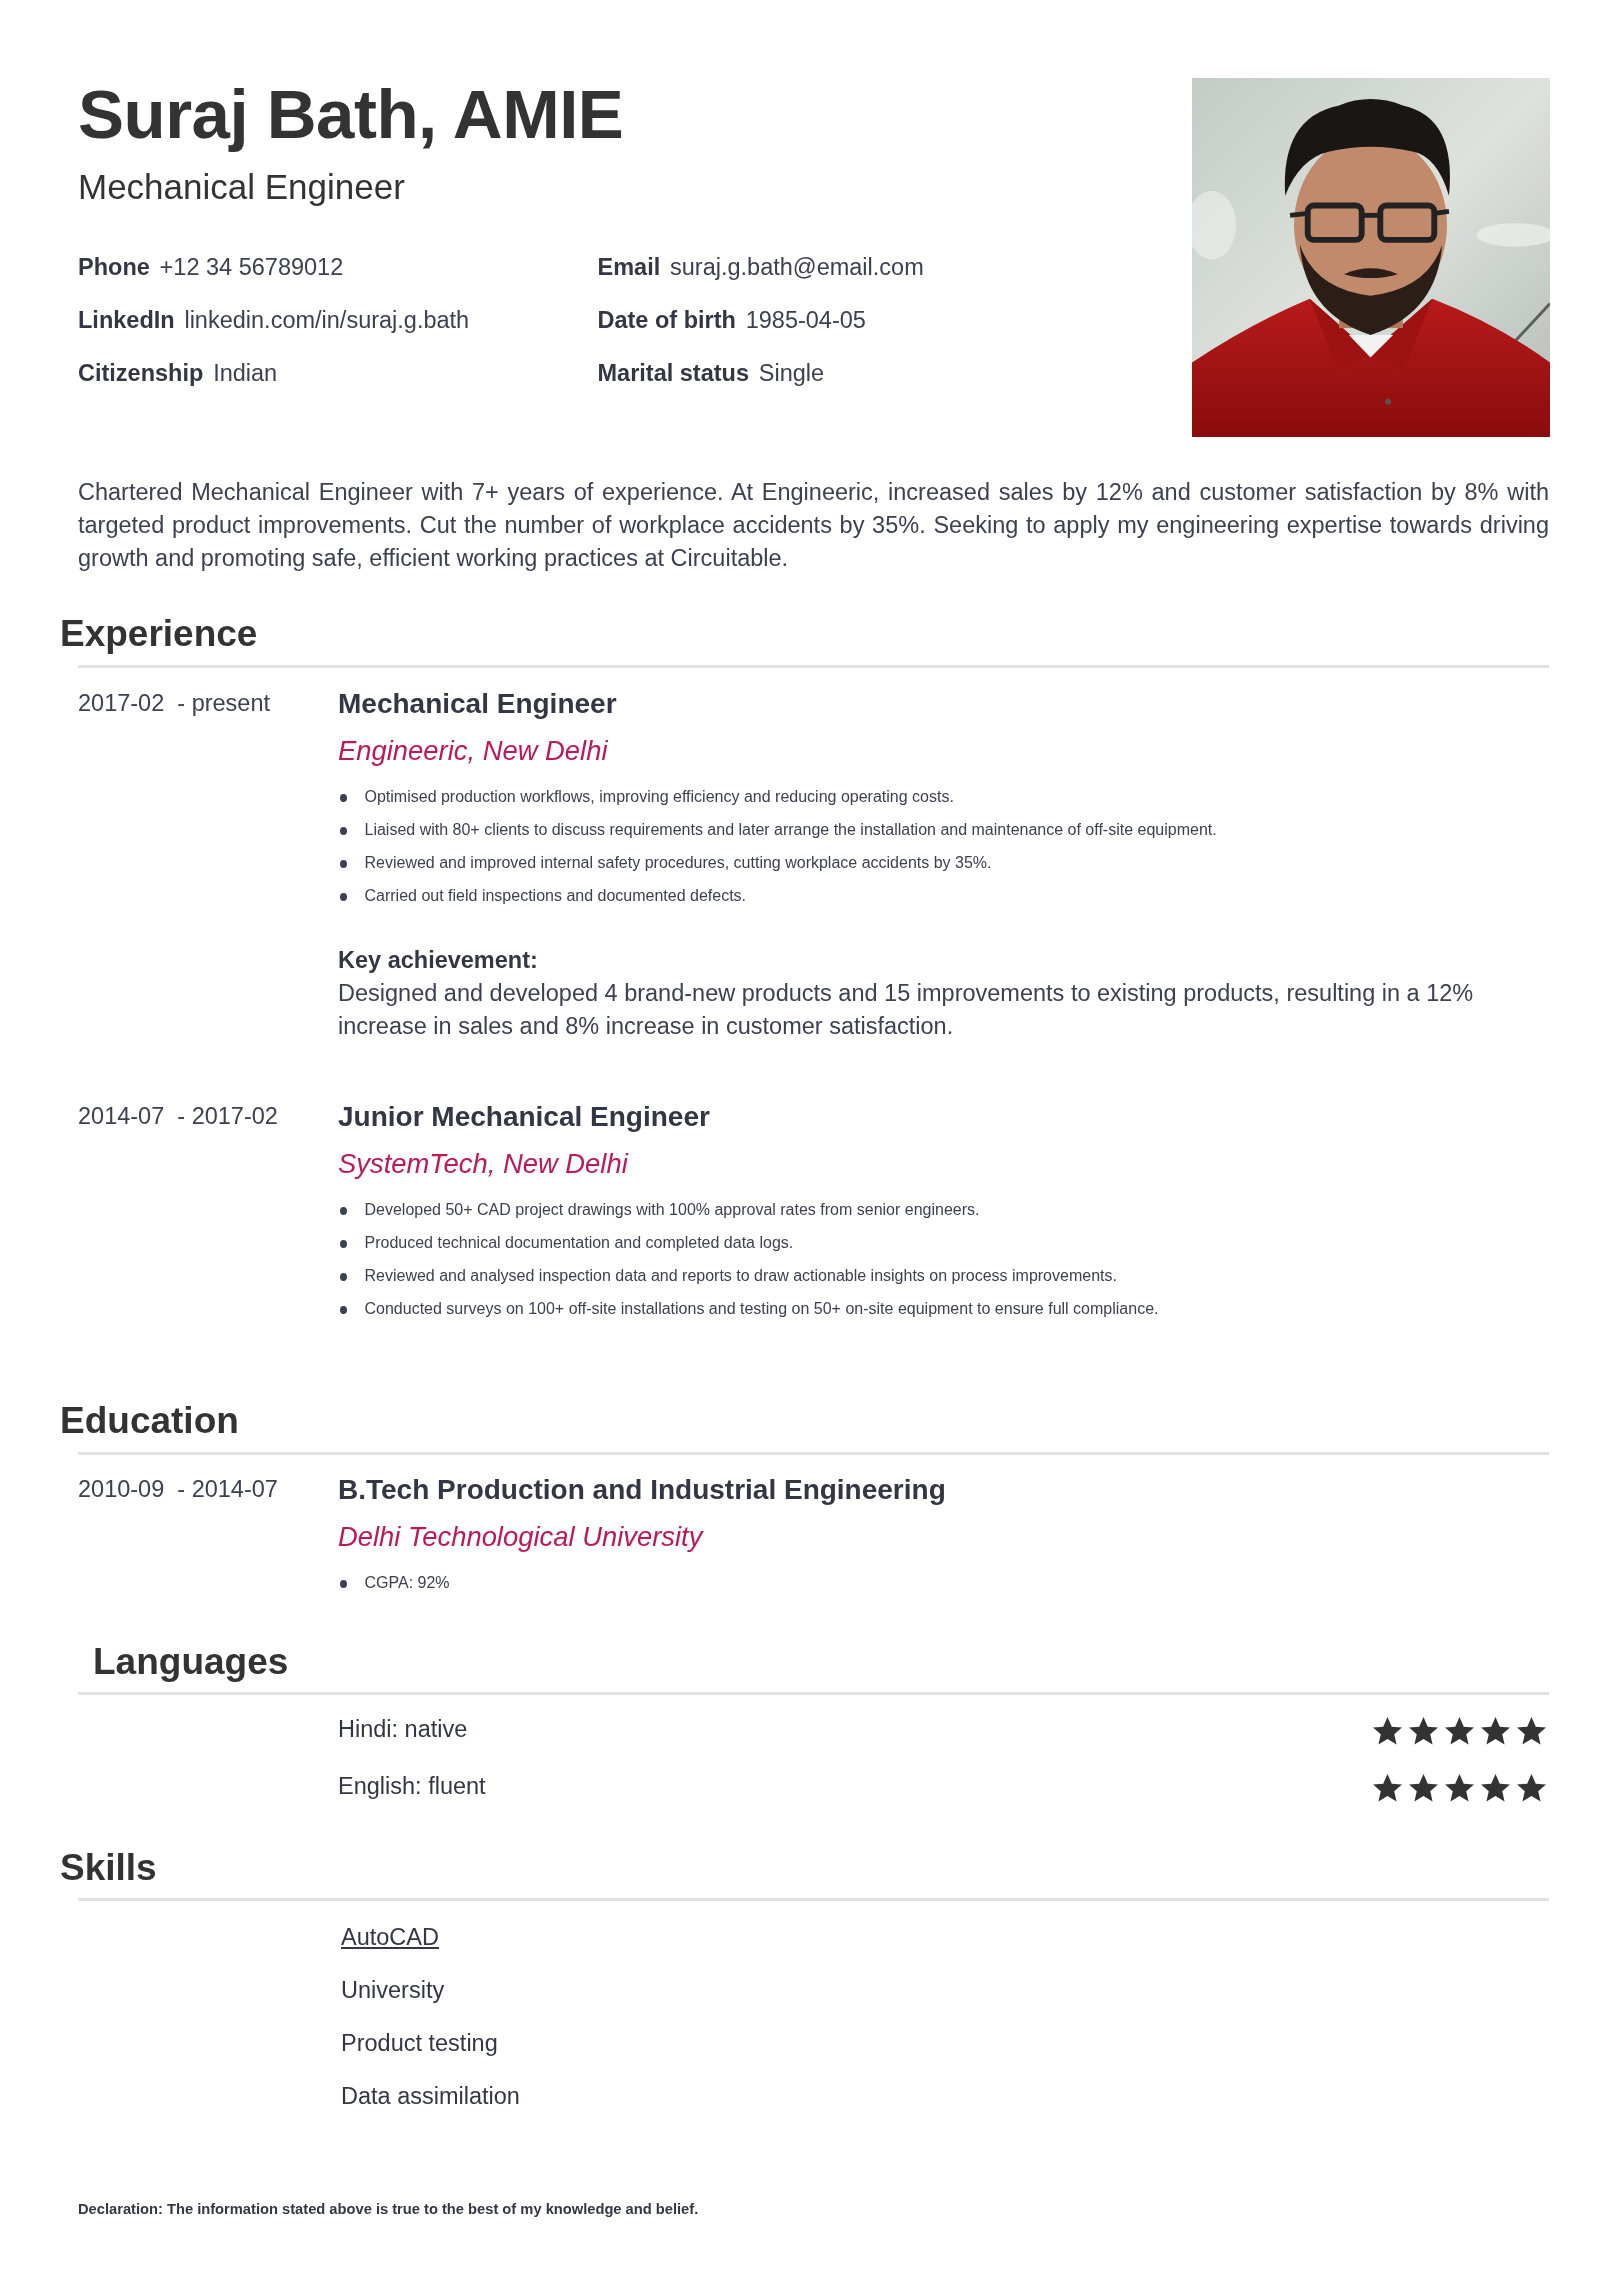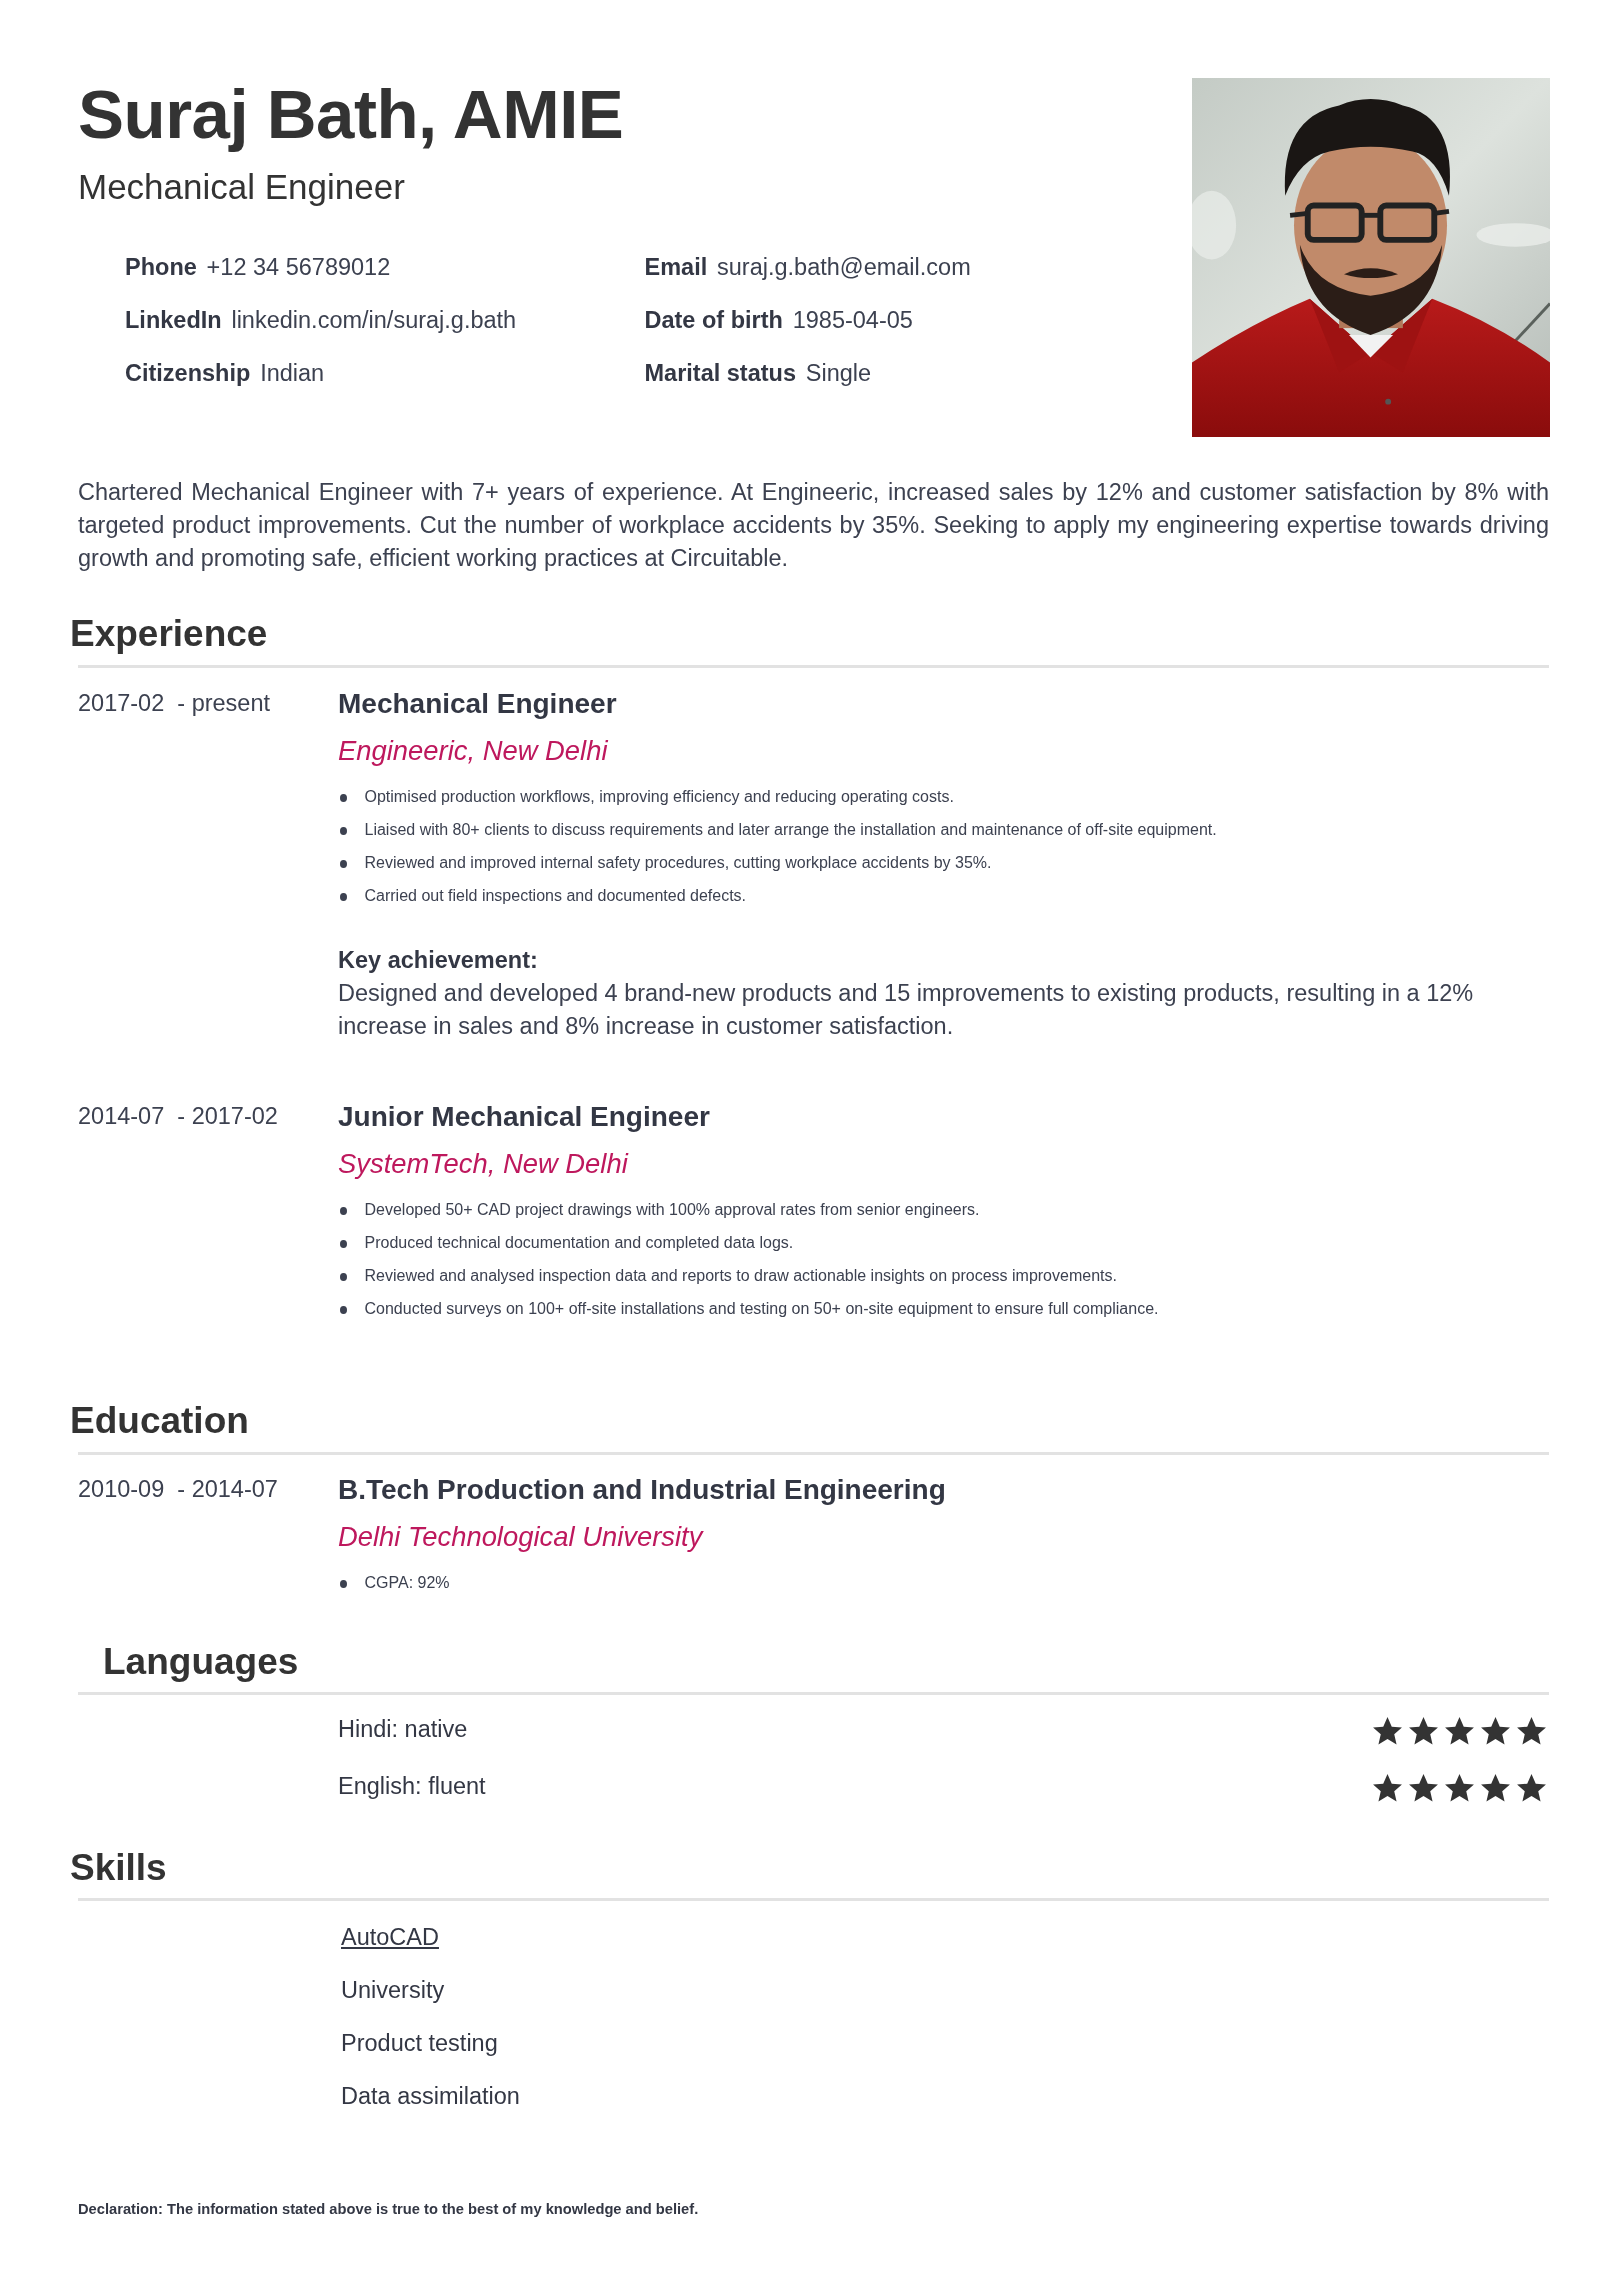--- a/index.html
+++ b/index.html
@@ -13,38 +13,38 @@
   .name {
     position: absolute; left: 78px; top: 80px;
     font-size: 69px; font-weight: bold; color: #333333; letter-spacing: -0.5px; line-height: 1;
   }
   .headline {
     position: absolute; left: 78px; top: 169px;
     font-size: 35px; color: #333333; line-height: 1;
   }
   .contact { position: absolute; left: 78px; top: 253px; width: 1039px; }
   .contact-row { display: flex; height: 53px; align-items: flex-start; }
-  .contact-cell { width: 547px; font-size: 23.5px; line-height: 29px; white-space: nowrap; margin-left: 47px; }
+  .contact-cell { width: 547px; font-size: 23.5px; line-height: 29px; white-space: nowrap; }
   .contact-cell .lbl { font-weight: bold; color: #333744; margin-right: 9.8px; }
   .contact-cell .val { color: #3c4150; }
 
   .photo {
     position: absolute; left: 1192px; top: 78px; width: 358px; height: 359px; overflow: hidden;
     background: linear-gradient(160deg, #c9cfc9 0%, #dfe4df 35%, #b8bfba 70%, #aeb5b0 100%);
   }
 
   
   .summary {
     position: absolute; left: 78px; top: 476px; width: 1471px;
     font-size: 23.5px; line-height: 33px; text-align: justify; color: #3c4150;
   }
 
   
   .section-title {
-    position: absolute; left: 70px; font-size: 37px; font-weight: bold; color: #333333; line-height: 1;
+    position: absolute; left: 60px; font-size: 37px; font-weight: bold; color: #333333; line-height: 1;
   }
   .divider { position: absolute; left: 78px; width: 1471px; height: 2.9px; background: #e2e2e2; }
 
   .entry { position: absolute; left: 78px; width: 1471px; }
   .entry .dates {
     position: absolute; left: 0; top: 3.9px; font-size: 23.5px; color: #3c4150; white-space: pre;
   }
   .entry .body { position: absolute; left: 260px; width: 1211px; }
   .entry .title { font-size: 28px; font-weight: bold; color: #333744; line-height: 35px; }
   .entry .org { font-size: 27.4px; font-style: italic; color: #be185d; line-height: 35px; margin-top: 11.8px; }

